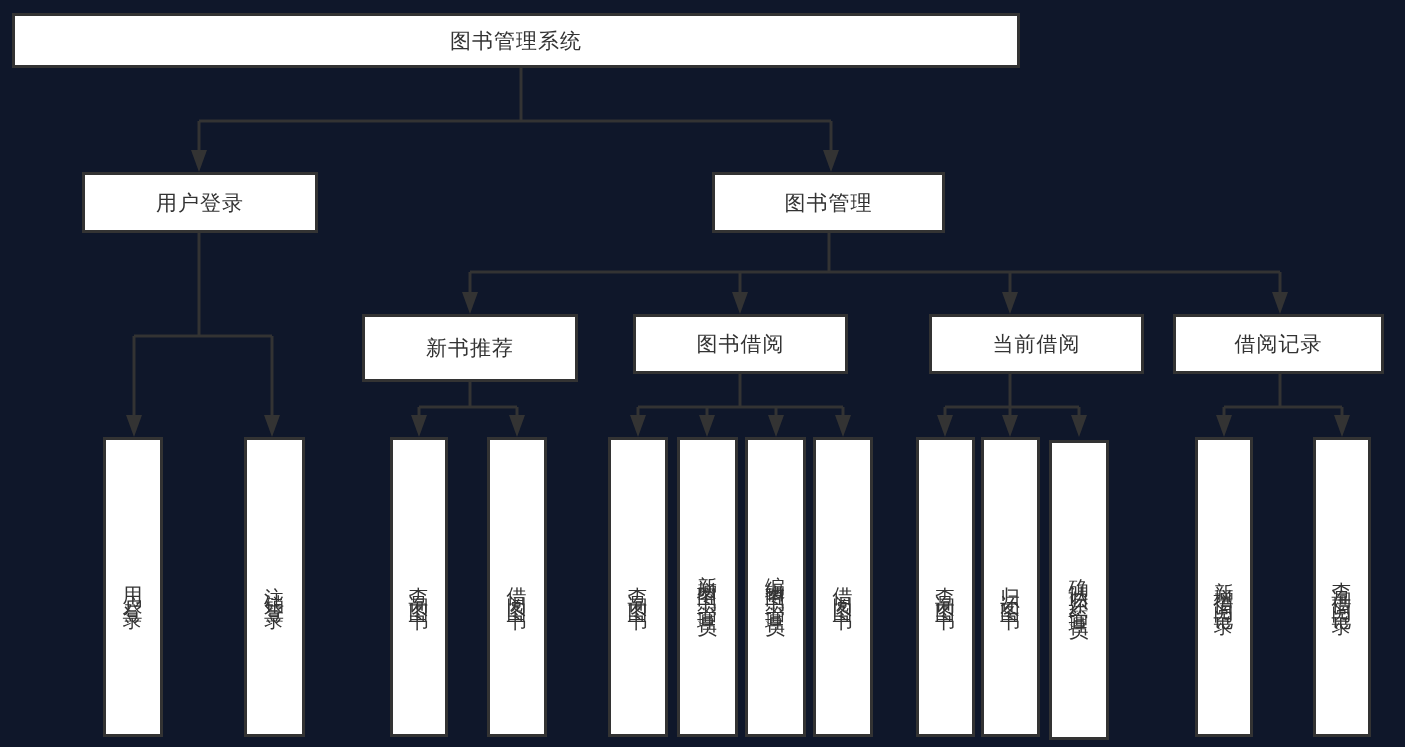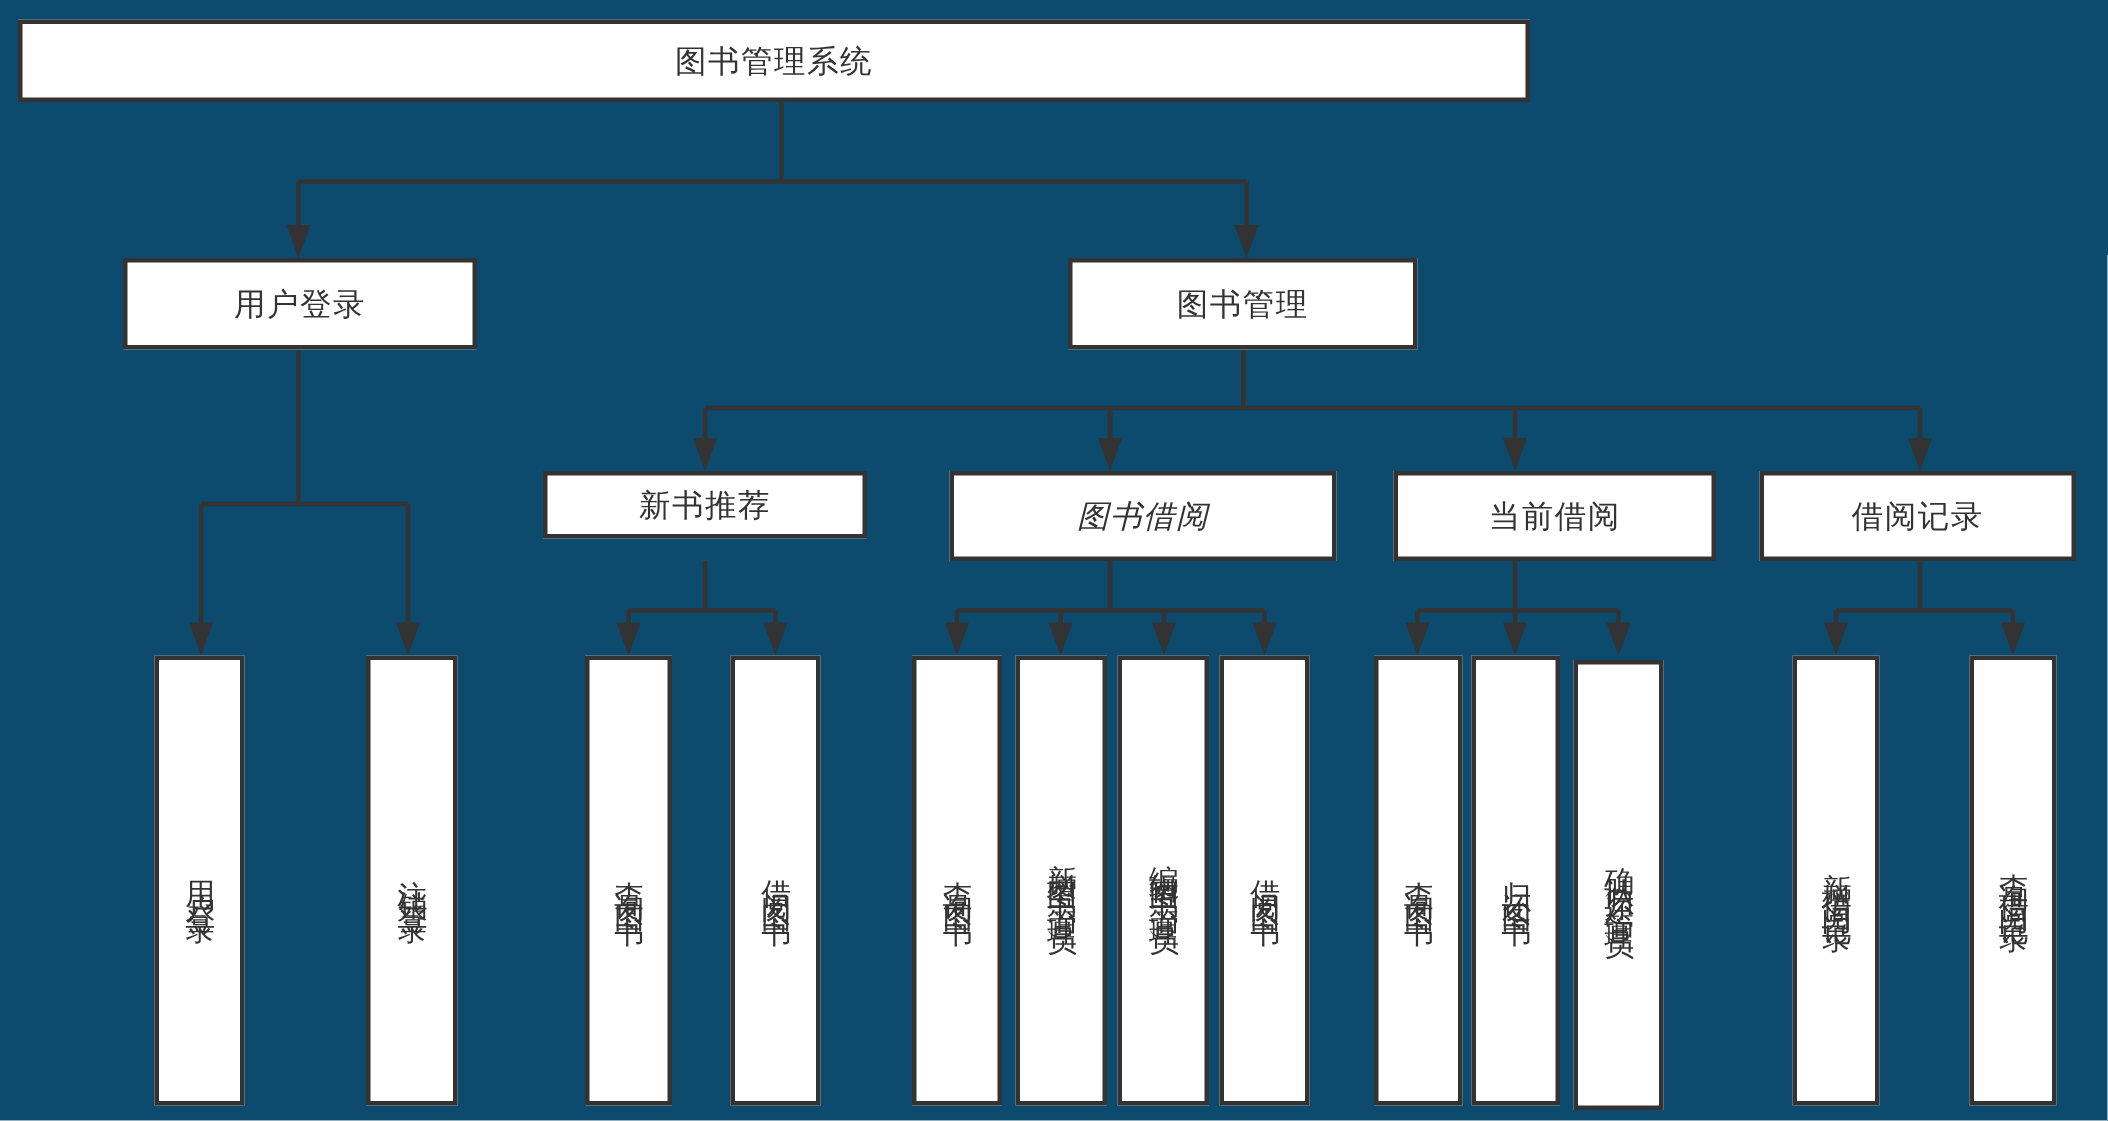--- a/index.html
+++ b/index.html
@@ -4,21 +4,21 @@
 <style>
   html, body {
     margin: 0;
     padding: 0;
     background: #ffffff;
   }
   #canvas {
     position: relative;
     width: 1405px;
     height: 747px;
-    background: #0c4a6e;
+    background: #0f172a;
     overflow: hidden;
     font-family: "Liberation Sans", "DejaVu Sans", sans-serif;
   }
   #wires {
     position: absolute;
     left: 0;
     top: 0;
     width: 1405px;
     height: 747px;
     pointer-events: none;
@@ -105,22 +105,22 @@
       <polygon points="1216,415 1232,415 1224,437"></polygon>
       <polygon points="1334,415 1350,415 1342,437"></polygon>
     </g>
   </svg>
 
   <div class="node root" style="left:12px; top:13px; width:1008px; height:55px;">图书管理系统</div>
 
   <div class="node" style="left:82px; top:172px; width:236px; height:61px;">用户登录</div>
   <div class="node" style="left:712px; top:172px; width:233px; height:61px;">图书管理</div>
 
-  <div class="node" style="left:362px; top:314px; width:216px; height:45px;">新书推荐</div>
-  <div class="node" style="left:633px; top:314px; width:258px; height:60px;font-style:italic;">图书借阅</div>
+  <div class="node" style="left:362px; top:314px; width:216px; height:68px;">新书推荐</div>
+  <div class="node" style="left:633px; top:314px; width:215px; height:60px;">图书借阅</div>
   <div class="node" style="left:903px; top:314px; width:215px; height:60px;margin-left:26px;">当前借阅</div>
   <div class="node" style="left:1173px; top:314px; width:211px; height:60px;">借阅记录</div>
 
   <div class="node vnode" style="left:103px; top:437px; width:60px; height:300px;">用户登录</div>
   <div class="node vnode" style="left:244px; top:437px; width:61px; height:300px;">注销登录</div>
 
   <div class="node vnode" style="left:390px; top:437px; width:58px; height:300px;">查询图书</div>
   <div class="node vnode" style="left:487px; top:437px; width:60px; height:300px;">借阅图书</div>
 
   <div class="node vnode" style="left:608px; top:437px; width:60px; height:300px;">查询图书</div>

